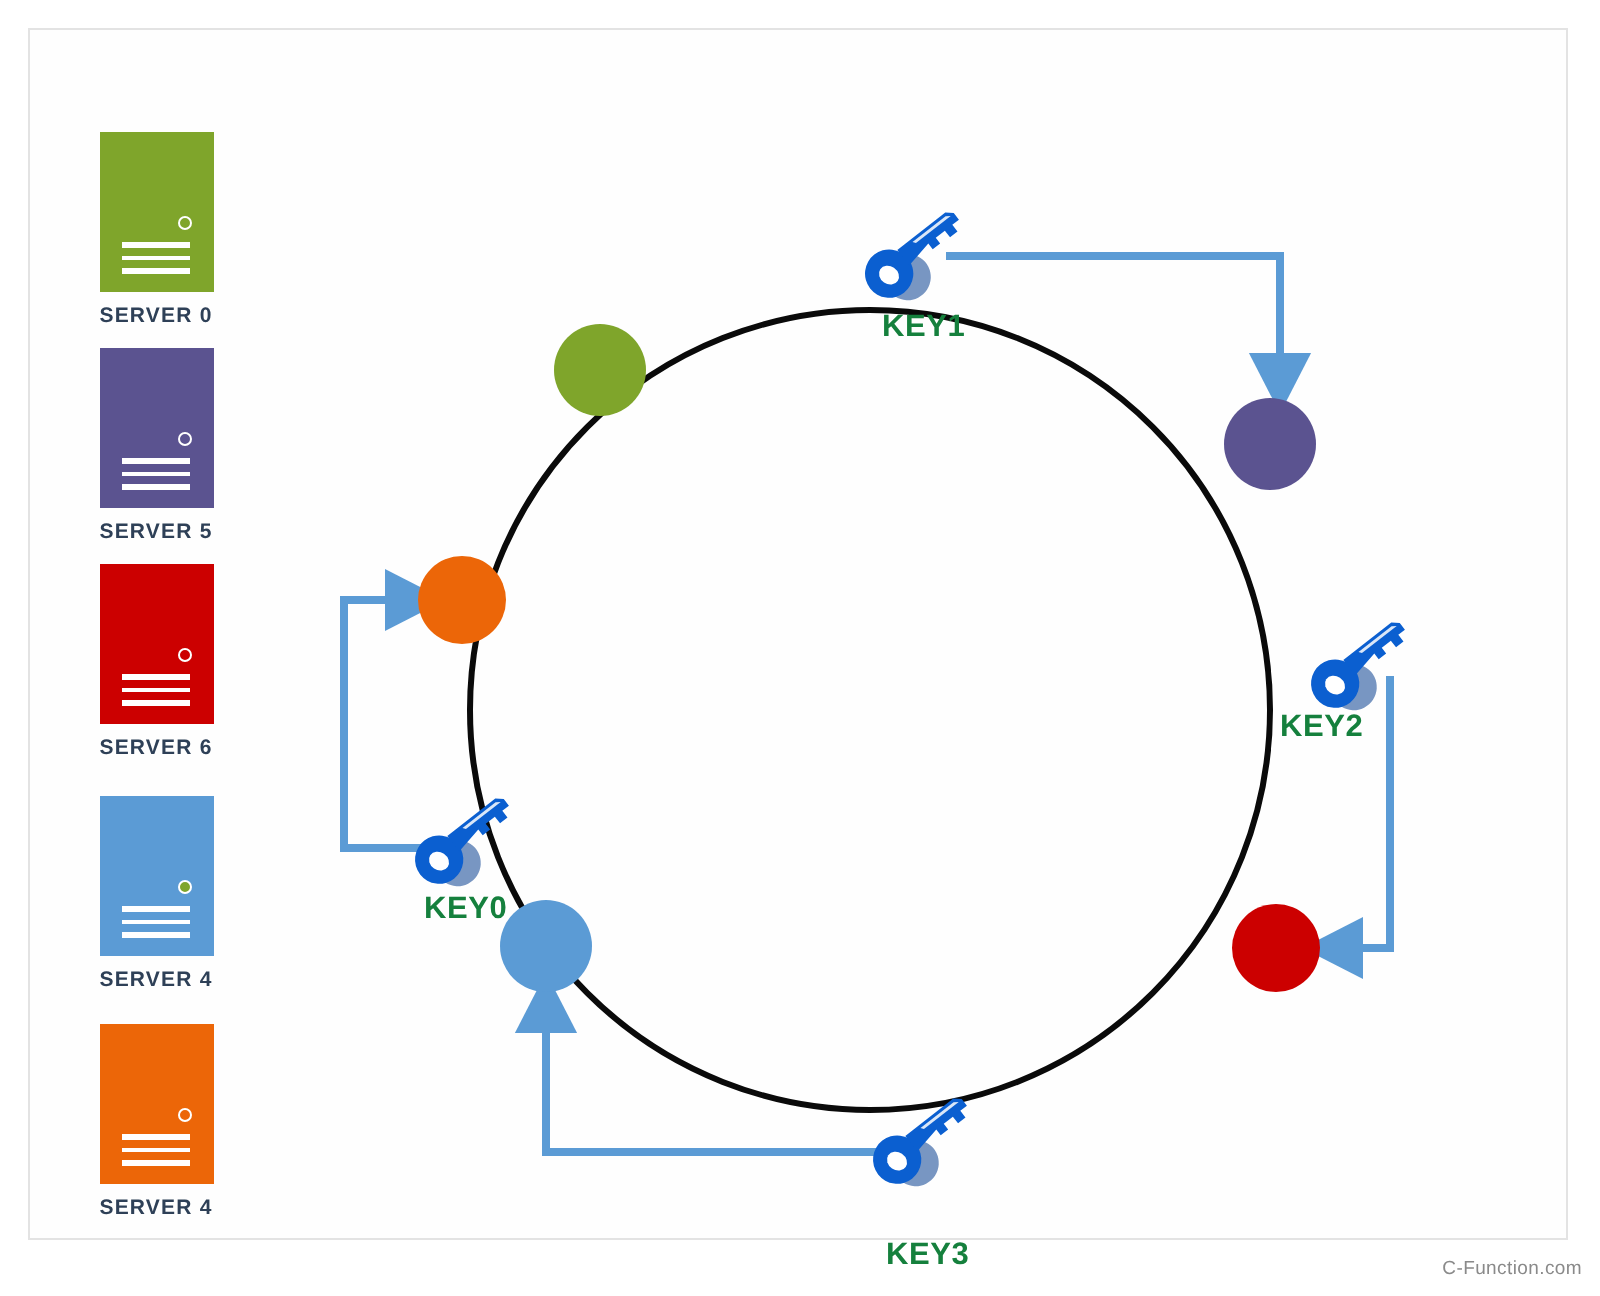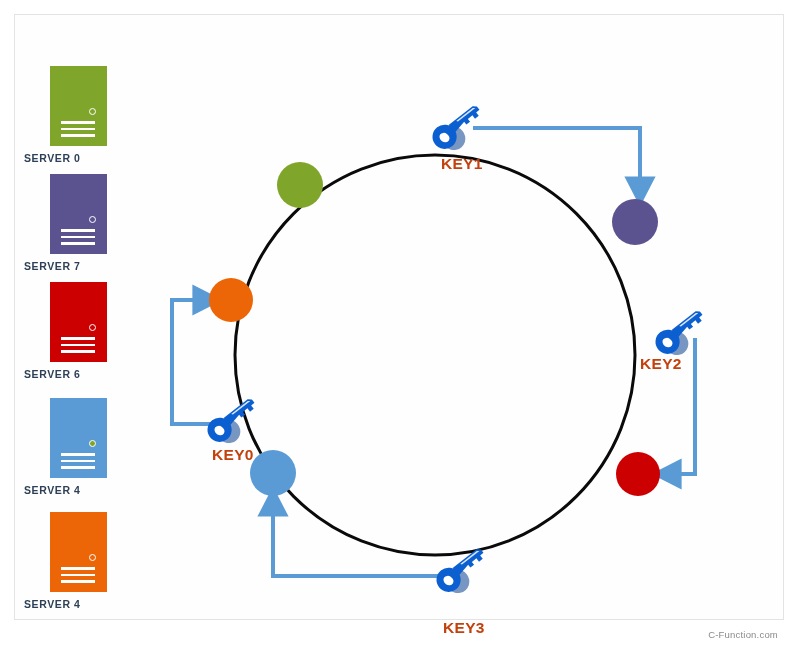--- a/index.html
+++ b/index.html
@@ -21,21 +21,21 @@
     position:absolute;
     left:14px;top:14px;
     width:770px;height:606px;
     border:1px solid #e3e3e3;
     box-sizing:border-box;
     background:#fefefe;
   }
   .server-item{
     position:absolute;
     width:108px;
-    text-align:left;
+    text-align:center;
   }
   .server-box{
     width:57px;height:80px;
     margin:0 auto;
     position:relative;
     box-sizing:border-box;
   }
   .server-led{
     position:absolute;
     right:11px;top:42px;
@@ -70,29 +70,29 @@
     left:0;top:0;
     width:800px;height:648px;
     pointer-events:none;
   }
   #ring-area svg{display:block;}
 
   .key-label{
     position:absolute;
     font-size:15.5px;
     font-weight:bold;
-    color:#c2410c;
+    color:#15803d;
     letter-spacing:.3px;
     white-space:nowrap;
     font-family:"Liberation Sans", sans-serif;
   }
 
   #watermark{
     position:absolute;
-    right:22px;bottom:8px;
+    right:9px;bottom:8px;
     font-size:9.5px;
     color:#8a8a8a;
     font-family:"Liberation Sans", sans-serif;
     letter-spacing:.2px;
   }
 </style>
 </head>
 <body>
 
 <div id="stage">
@@ -112,21 +112,21 @@
       </div>
       <div class="server-item" style="left: 24px; top: 174px;">
         <div class="server-box" style="background: rgb(91, 83, 144);">
           <div class="server-led" style="background: transparent;"></div>
           <div class="server-lines">
             <i></i>
             <i></i>
             <i></i>
           </div>
         </div>
-        <div class="server-label">SERVER 7</div>
+        <div class="server-label">SERVER 5</div>
       </div>
       <div class="server-item" style="left: 24px; top: 282px;">
         <div class="server-box" style="background: rgb(204, 0, 0);">
           <div class="server-led" style="background: transparent;"></div>
           <div class="server-lines">
             <i></i>
             <i></i>
             <i></i>
           </div>
         </div>

